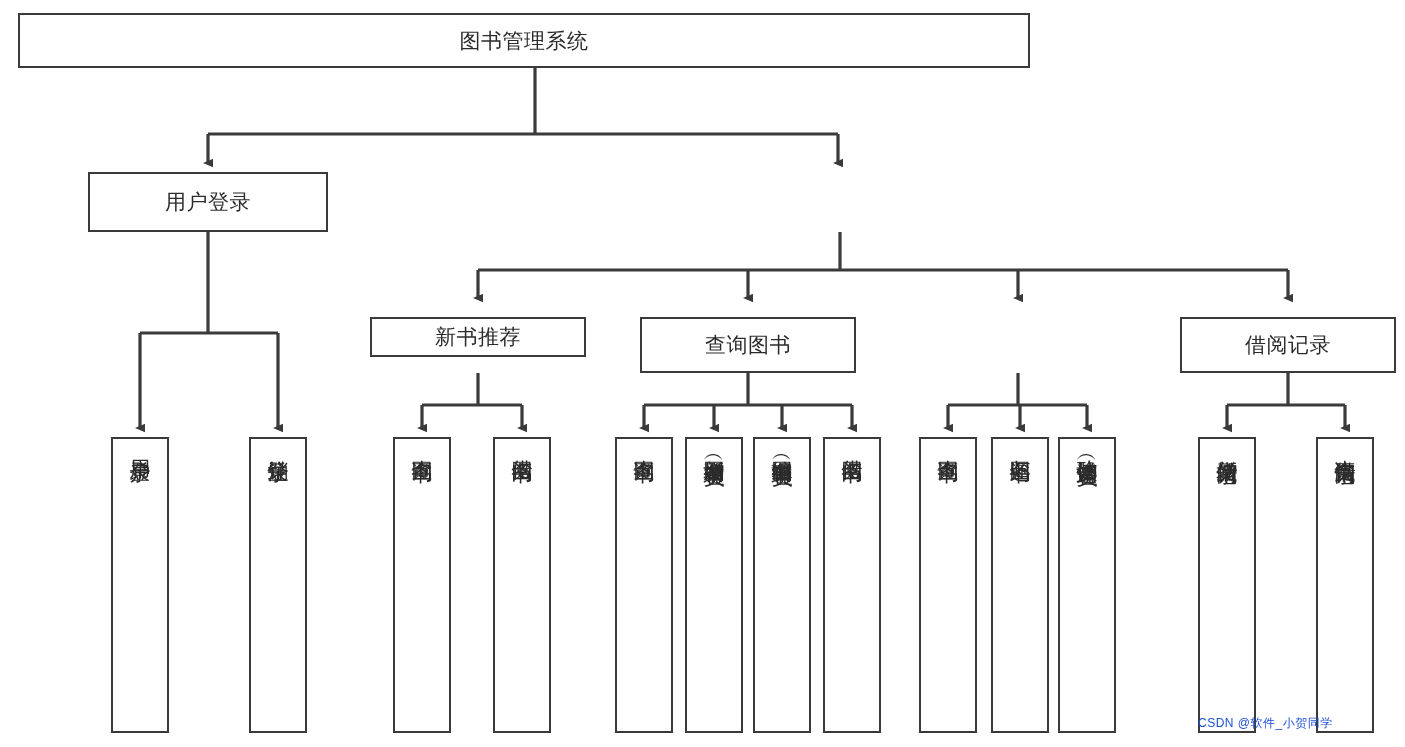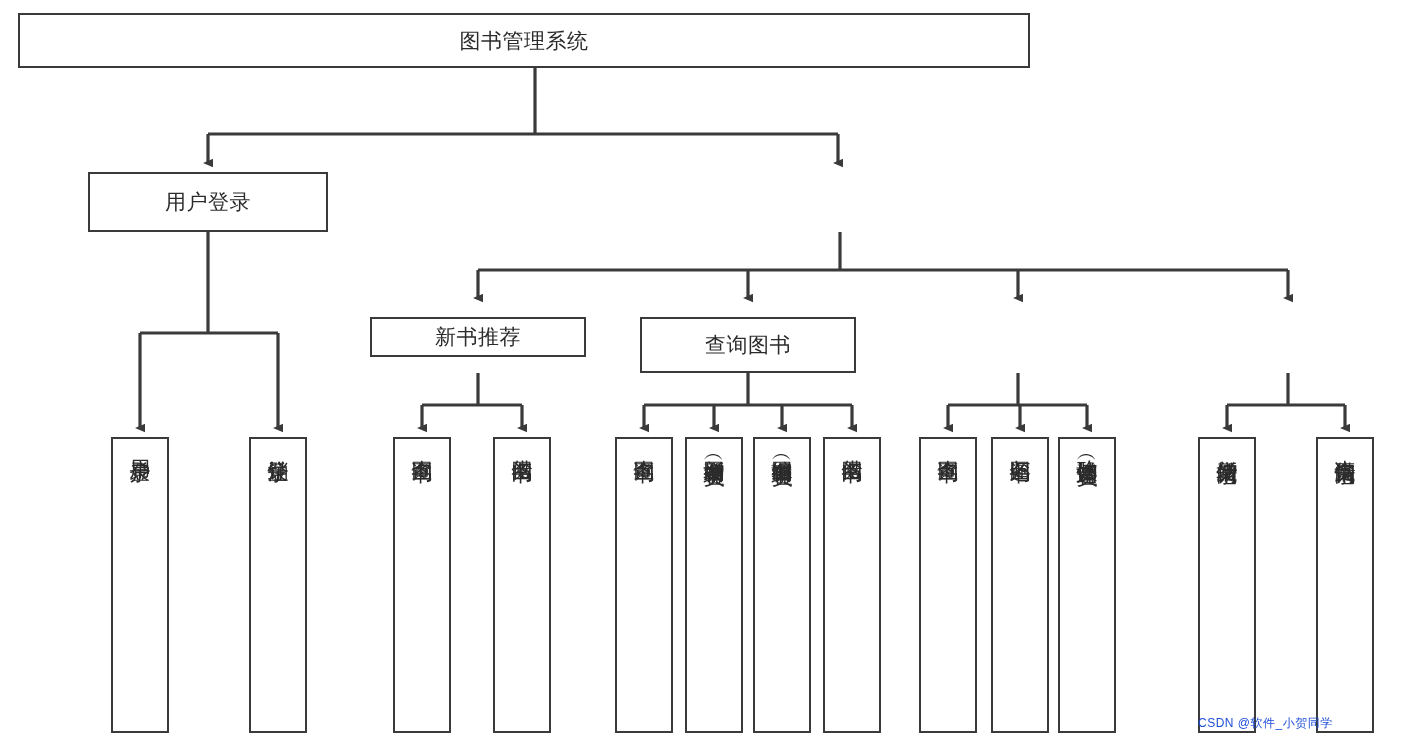--- a/index.html
+++ b/index.html
@@ -123,20 +123,23 @@
   <div class="node horiz" style="left:80px;top:172px;width:240px;height:60px;">
     <span>用户登录</span>
   </div>
 
   <div class="node horiz" style="left:362px;top:317px;width:216px;height:40px;">
     <span>新书推荐</span>
   </div>
   <div class="node horiz" style="left:632px;top:317px;width:216px;height:56px;">
     <span>查询图书</span>
   </div>
+  <div class="node horiz" style="left:1172px;top:317px;width:216px;height:56px;">
+    <span>借阅记录</span>
+  </div>
 
   <div class="node leaf" style="left:103px;top:437px;width:58px;height:296px;">
     <span class="vtext">用户登录</span>
   </div>
   <div class="node leaf" style="left:241px;top:437px;width:58px;height:296px;">
     <span class="vtext">注销登录</span>
   </div>
   <div class="node leaf" style="left:385px;top:437px;width:58px;height:296px;">
     <span class="vtext">查询图书</span>
   </div>

